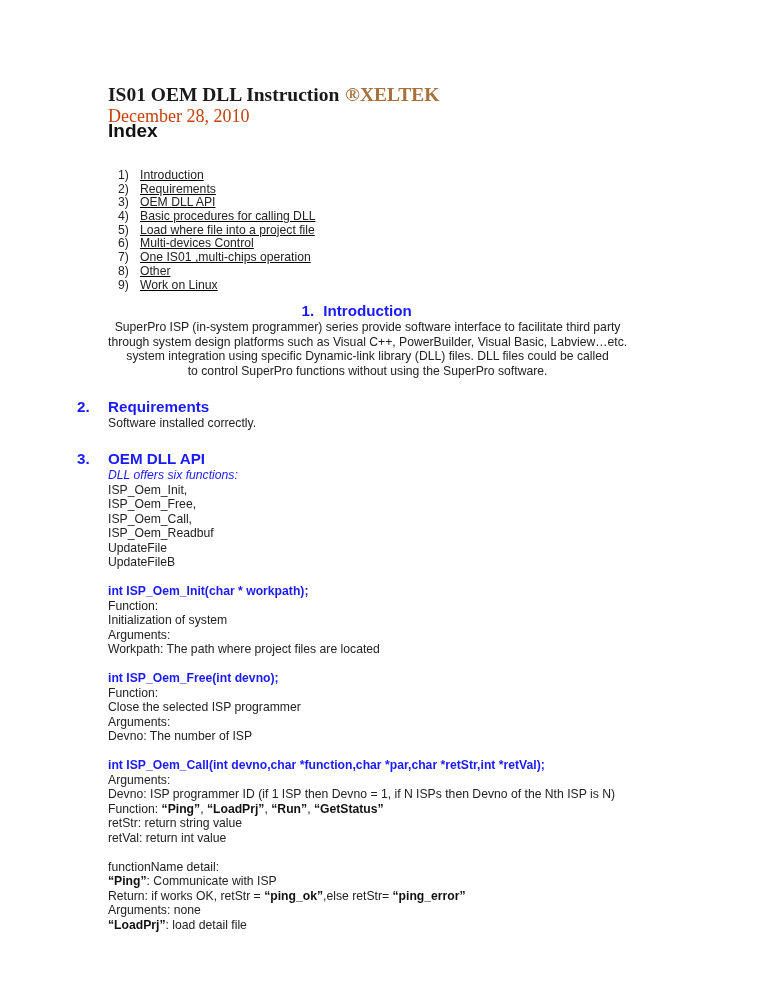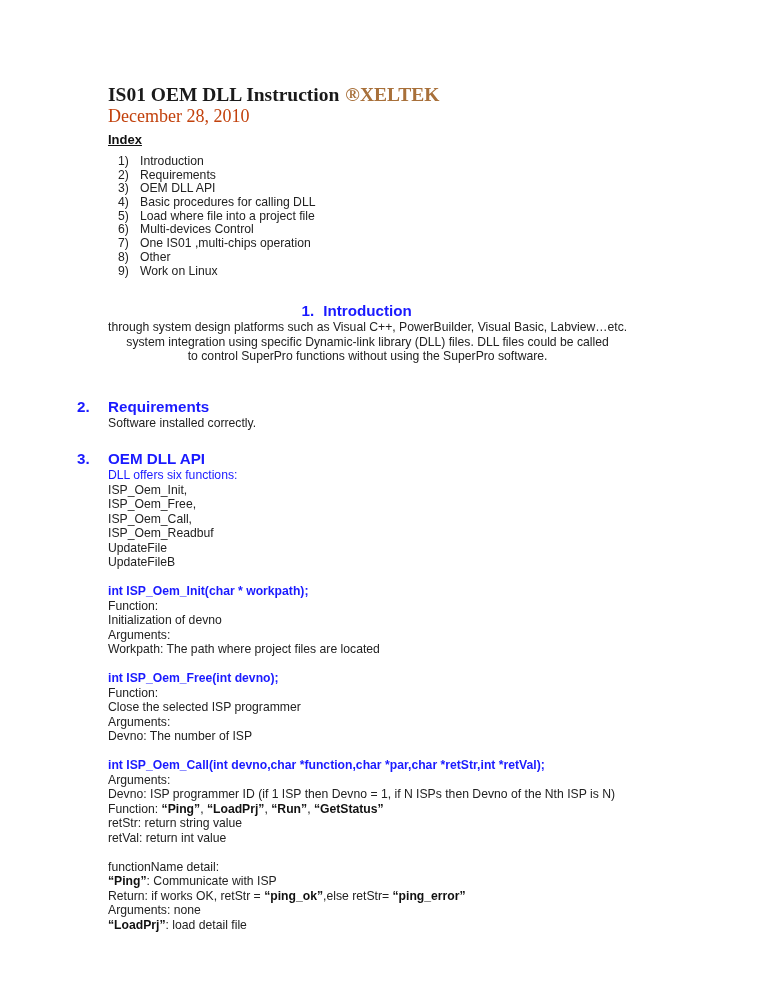--- a/index.html
+++ b/index.html
@@ -3,30 +3,30 @@
 <meta charset="utf-8">
 <style>
   html, body { margin: 0; padding: 0; background: #ffffff; }
   body { width: 768px; height: 994px; position: relative; overflow: hidden; }
   .page { position: absolute; left: 0; top: 0; width: 704px; height: 994px; }
   .serif { font-family: "Liberation Serif", "DejaVu Serif", serif; }
   .sans { font-family: "Liberation Sans", "DejaVu Sans", sans-serif; }
   .title-line { position: absolute; left: 108px; top: 84px; font-size: 19.5px; font-weight: bold; color: #1a1a1a; white-space: nowrap; }
   .brand { color: #a8703a; margin-left: 6px; }
   .date { position: absolute; left: 108px; top: 106px; font-size: 18px; color: #c2410c; }
-  .index-heading { position: absolute; left: 108px; top: 132px; font-size: 13px; font-weight: bold; color: #111; text-decoration: underline; }
-  .index-list { position: absolute; left: 118px; top: 155px; margin: 0; padding: 0; list-style: none; }
+  .index-heading { position: absolute; left: 108px; top: 120px; font-size: 19px; font-weight: bold; color: #111; }
+  .index-list { position: absolute; left: 118px; top: 169px; margin: 0; padding: 0; list-style: none; text-decoration: underline; }
   .index-list li { height: 13.7px; font-size: 12.2px; line-height: 13.7px; color: #222; white-space: nowrap; }
   .index-list .num { display: inline-block; width: 22px; }
   .section { position: absolute; left: 77px; }
   .sec-head { font-size: 15.2px; font-weight: bold; color: #1a1aff; white-space: nowrap; height: 18px; line-height: 18px; }
   .sec-head .n { display: inline-block; width: 31px; }
   .body { margin-left: 31px; font-size: 12.2px; line-height: 14.5px; color: #222; }
   .body .line { white-space: nowrap; height: 14.5px; }
-  .blue-italic { color: #1a1aff; }
+  .blue-italic { color: #1a1aff; font-style: italic; }
   .sig { color: #1a1aff; font-weight: bold; }
   .gap { height: 14.5px; }
   b { font-weight: bold; color: #111; }
 </style>
 </head>
 <body>
 
 <div class="page">
 
   <div class="title-line serif">
@@ -43,20 +43,21 @@
     <li><span class="num">5)</span><span>Load where file into a project file</span></li>
     <li><span class="num">6)</span><span>Multi-devices Control</span></li>
     <li><span class="num">7)</span><span>One IS01 ,multi-chips operation</span></li>
     <li><span class="num">8)</span><span>Other</span></li>
     <li><span class="num">9)</span><span>Work on Linux</span></li>
   </ul>
 
   <div class="section sans" style="top:302px;text-align:center;">
     <div class="sec-head"><span class="n">1.</span><span>Introduction</span></div>
     <div class="body">
+      <div class="line">SuperPro ISP (in-system programmer) series provide software interface to facilitate third party</div>
       <div class="line">through system design platforms such as Visual C++, PowerBuilder, Visual Basic, Labview…etc.</div>
       <div class="line">system integration using specific Dynamic-link library (DLL) files. DLL files could be called</div>
       <div class="line">to control SuperPro functions without using the SuperPro software.</div>
     </div>
   </div>
 
   <div class="section sans" style="top:398px;">
     <div class="sec-head"><span class="n">2.</span><span>Requirements</span></div>
     <div class="body">
       <div class="line">Software installed correctly.</div>
@@ -70,21 +71,21 @@
       <div class="line">ISP_Oem_Init,</div>
       <div class="line">ISP_Oem_Free,</div>
       <div class="line">ISP_Oem_Call,</div>
       <div class="line">ISP_Oem_Readbuf</div>
       <div class="line">UpdateFile</div>
       <div class="line">UpdateFileB</div>
       <div class="gap"></div>
 
       <div class="line sig">int ISP_Oem_Init(char * workpath);</div>
       <div class="line">Function:</div>
-      <div class="line">Initialization of devno</div>
+      <div class="line">Initialization of system</div>
       <div class="line">Arguments:</div>
       <div class="line">Workpath: The path where project files are located</div>
       <div class="gap"></div>
 
       <div class="line sig">int ISP_Oem_Free(int devno);</div>
       <div class="line">Function:</div>
       <div class="line">Close the selected ISP programmer</div>
       <div class="line">Arguments:</div>
       <div class="line">Devno: The number of ISP</div>
       <div class="gap"></div>

